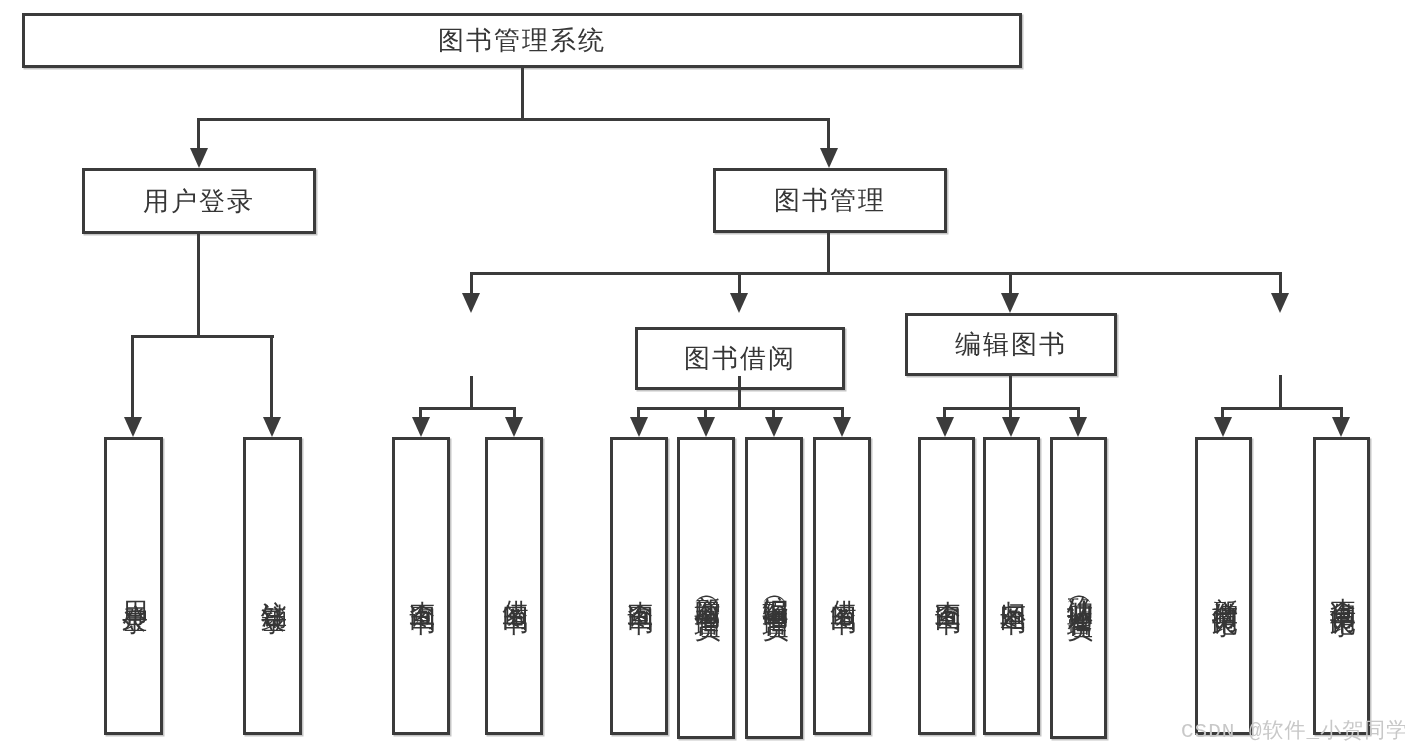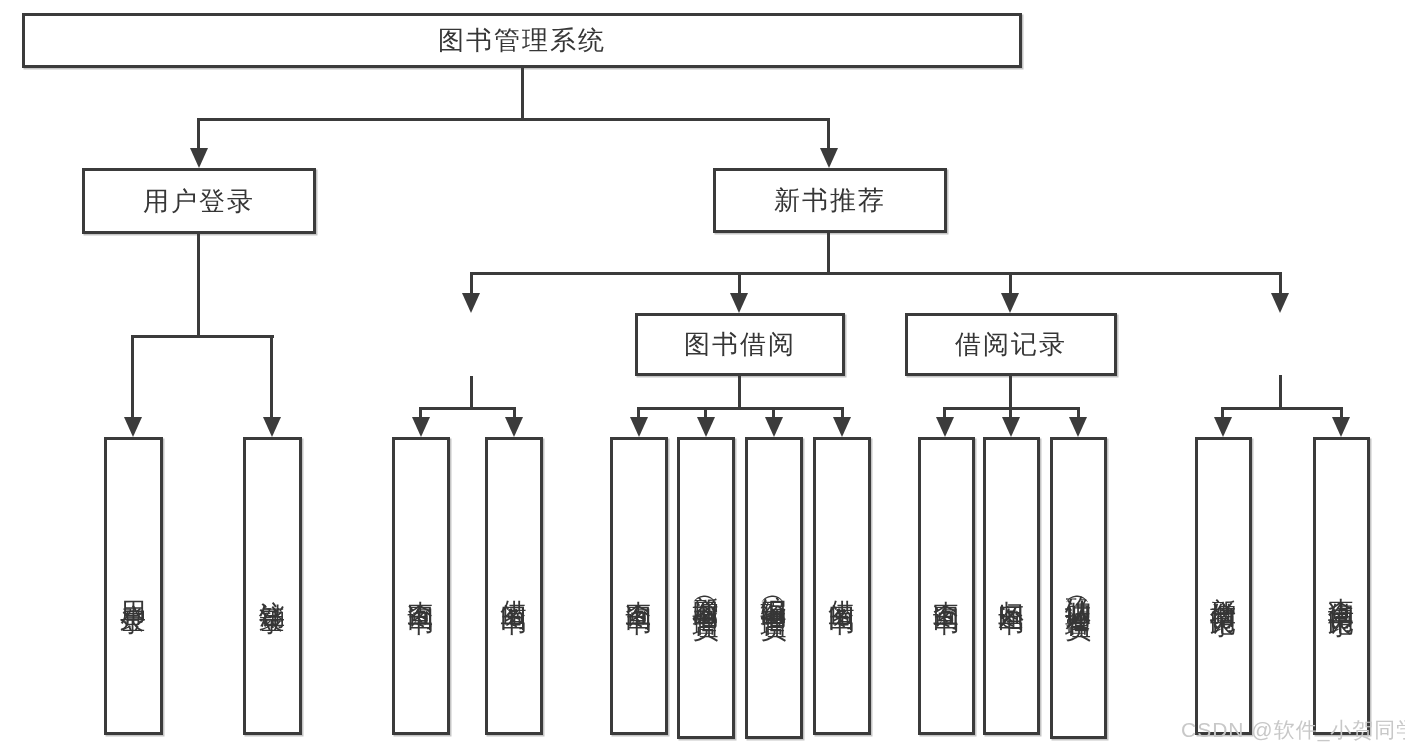--- a/index.html
+++ b/index.html
@@ -1,19 +1,19 @@
 <!DOCTYPE html>
 <html><head>
 <meta charset="utf-8">
 <title>Diagram</title>
 <style>
   html,body{margin:0;padding:0;background:#ffffff;}
   #stage{
     position:relative;width:1405px;height:747px;background:#ffffff;overflow:hidden;
-    font-family:Liberation Sans, sans-serif;
+    font-family:Liberation Mono, monospace;
   }
   .box{
     position:absolute;box-sizing:border-box;
     border:3px solid #3b3b3b;background:#ffffff;
     display:flex;align-items:center;justify-content:center;
     color:#363636;font-size:26px;letter-spacing:2px;
     box-shadow:1.5px 1.5px 0 rgba(90,90,90,.35);
     white-space:nowrap;
   }
   .leaf{
@@ -32,24 +32,24 @@
   }
 </style>
 </head>
 <body>
 
 <div id="stage">
 
   <div class="box" style="left:22px;top:13px;width:1000px;height:55px">图书管理系统</div>
 
   <div class="box" style="left:82px;top:168px;width:234px;height:66px">用户登录</div>
-  <div class="box" style="left:713px;top:168px;width:234px;height:65px">新书推荐</div>
+  <div class="box" style="left:713px;top:168px;width:234px;height:65px">图书管理</div>
 
-  <div class="box" style="left:635px;top:313px;width:210px;height:63px">图书借阅</div>
-  <div class="box" style="left:905px;top:313px;width:212px;height:63px">借阅记录</div>
+  <div class="box" style="left:635px;top:327px;width:210px;height:63px">图书借阅</div>
+  <div class="box" style="left:905px;top:313px;width:212px;height:63px">编辑图书</div>
 
   <div class="box leaf" style="left:104px;top:437px;width:59px;height:298px">用户登录</div>
   <div class="box leaf" style="left:243px;top:437px;width:59px;height:298px">注销登录</div>
 
   <div class="box leaf" style="left:392px;top:437px;width:58px;height:298px">查询图书</div>
   <div class="box leaf" style="left:485px;top:437px;width:58px;height:298px">借阅图书</div>
 
   <div class="box leaf" style="left:610px;top:437px;width:58px;height:298px">查询图书</div>
   <div class="box leaf" style="left:677px;top:437px;width:58px;height:302px">新增图书（管理员）</div>
   <div class="box leaf" style="left:745px;top:437px;width:58px;height:302px">编辑图书（管理员）</div>

